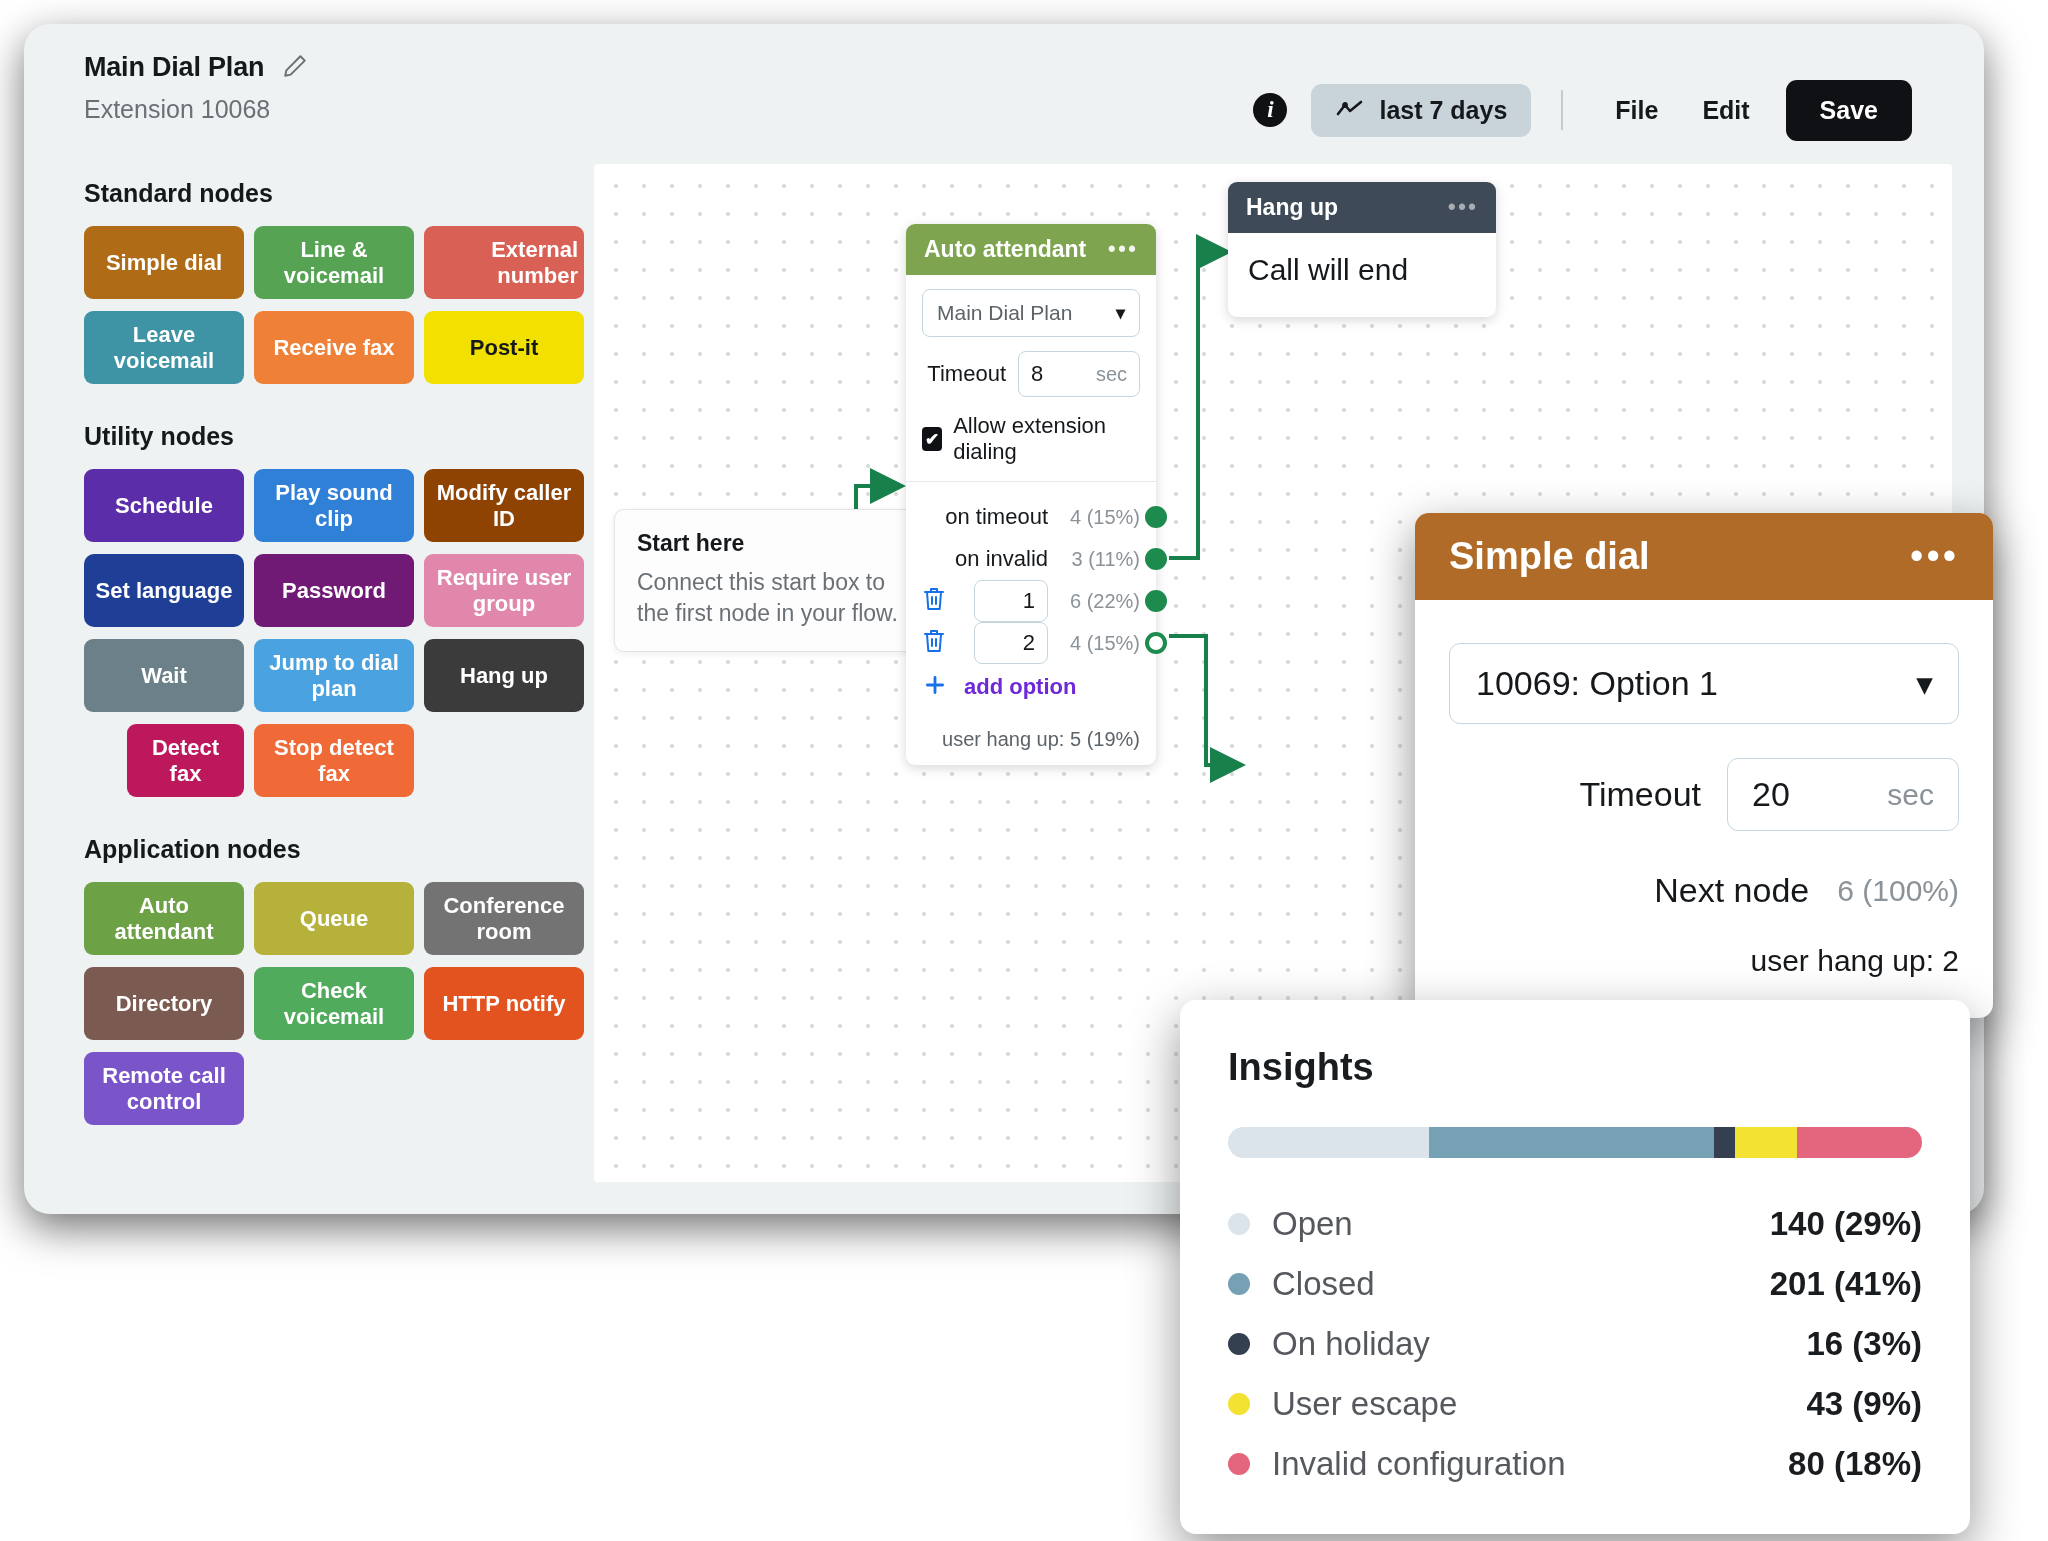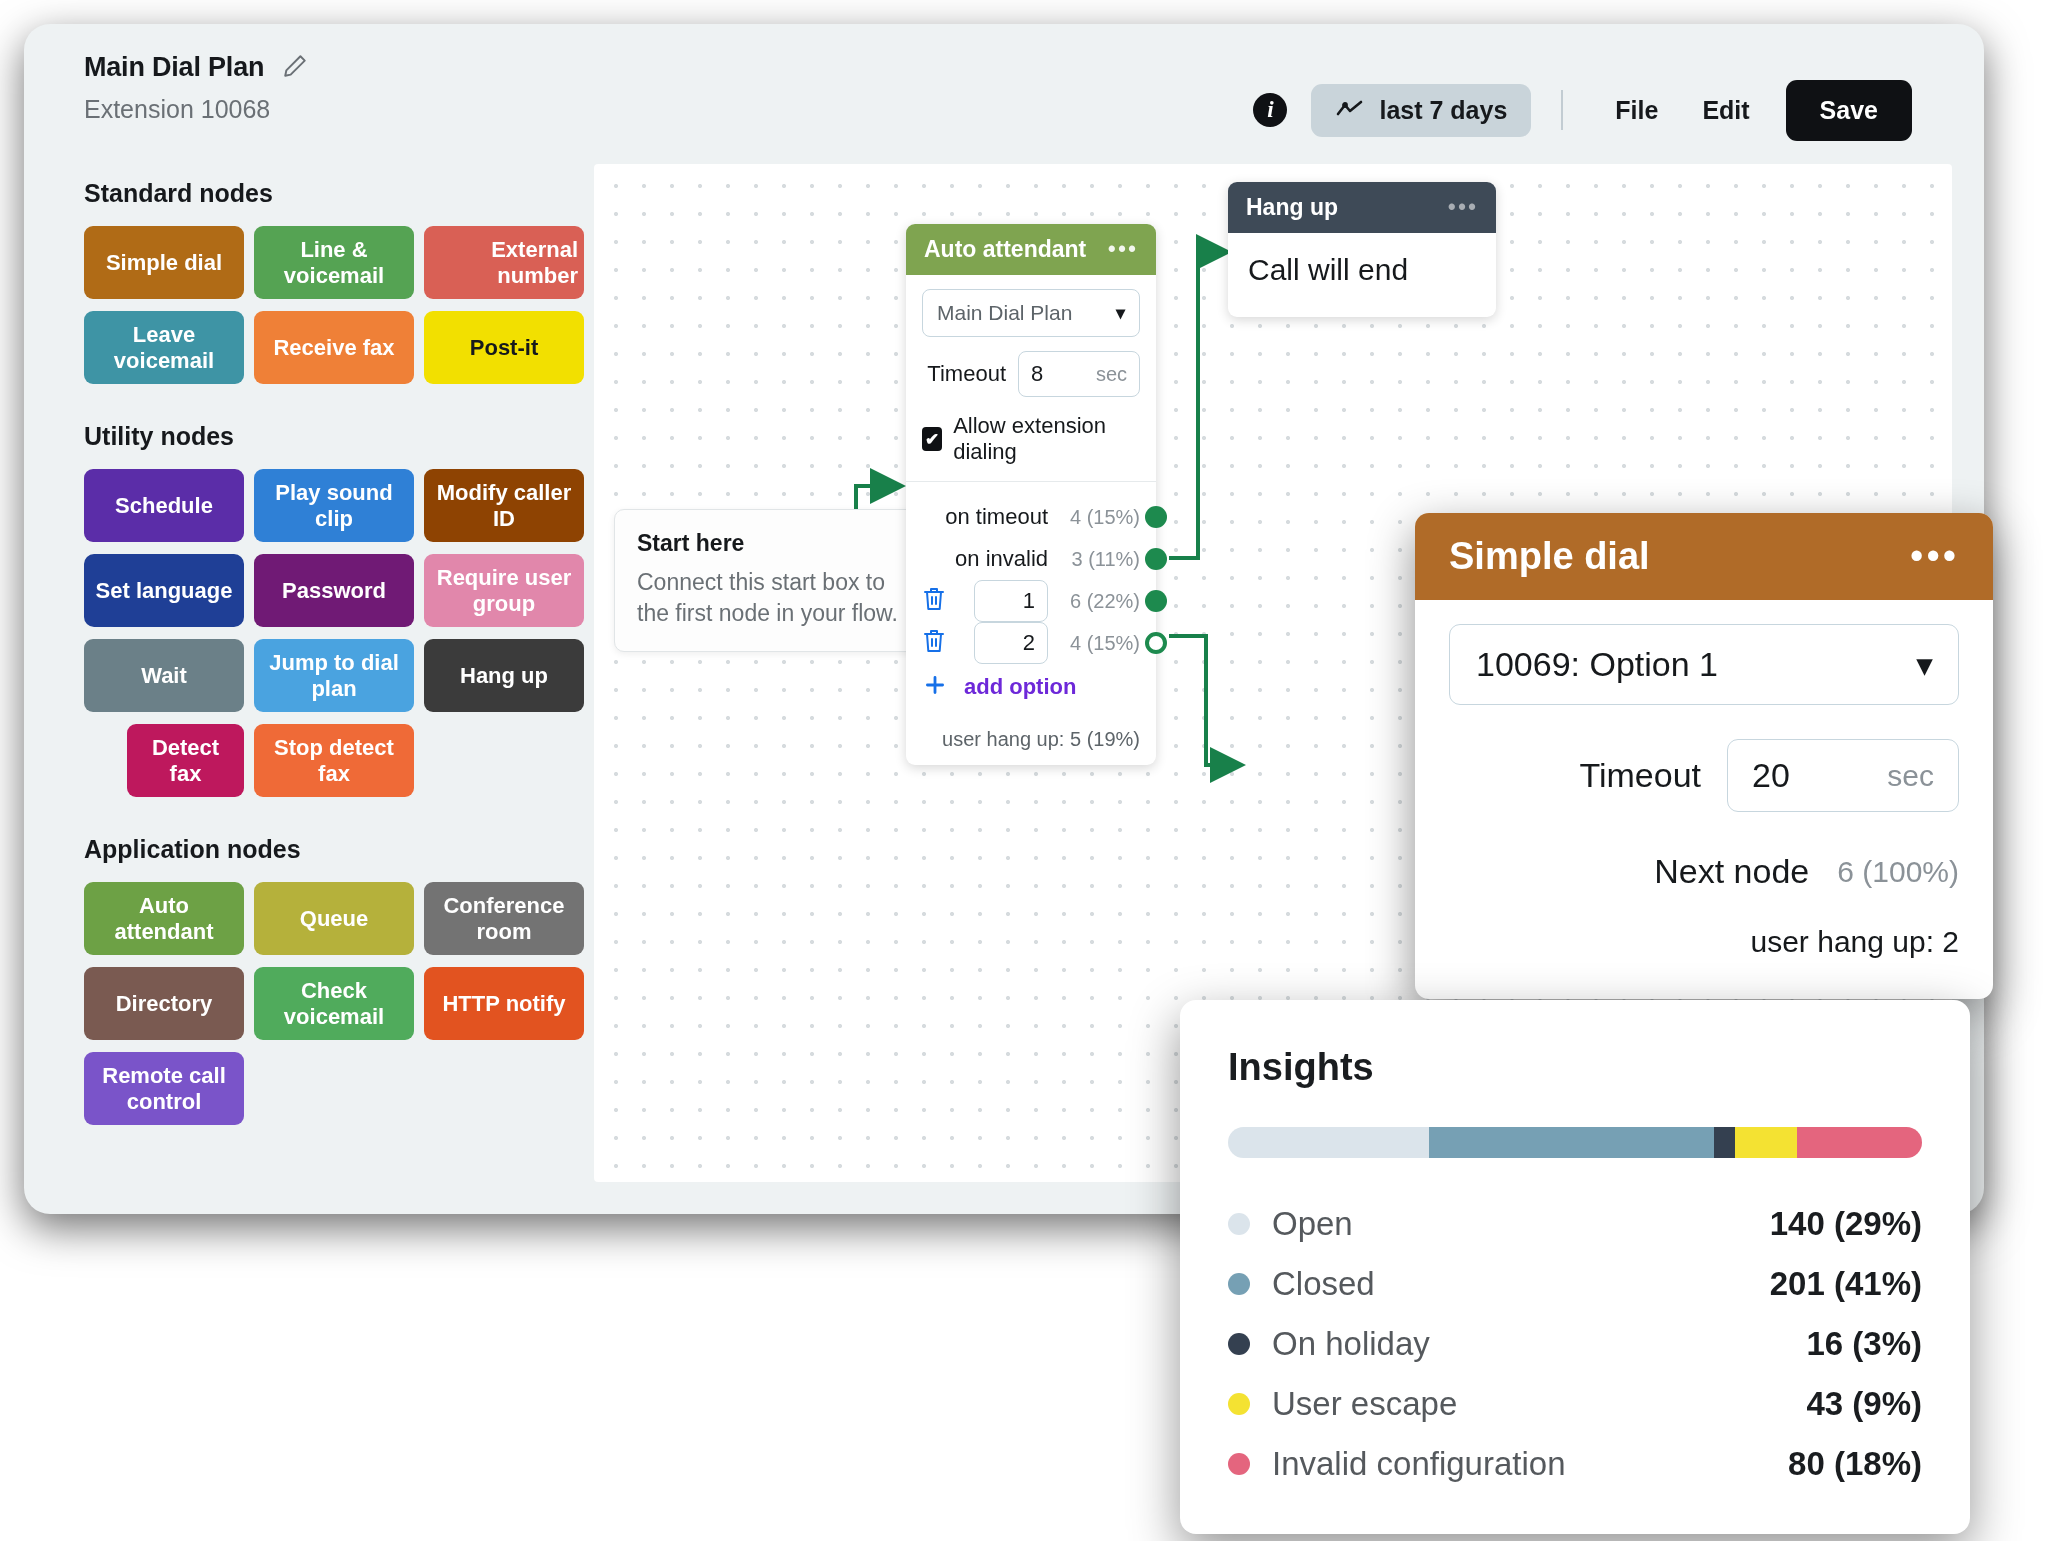--- a/index.html
+++ b/index.html
@@ -322,21 +322,21 @@
     z-index: 40;
   }
   #sd-header {
     background: #b06b28;
     color: #fff;
     display: flex; align-items: center; justify-content: space-between;
     padding: 22px 34px;
   }
   #sd-title { font-size: 38px; font-weight: bold; }
   #sd-dots { font-size: 38px; letter-spacing: 3px; line-height: .6; cursor: pointer; }
-  #sd-body { padding: 24px 34px 40px 34px; }
+  #sd-body { padding: 43px 34px 40px 34px; }
   #sd-select {
     border: 1px solid #c7d6de;
     border-radius: 11px;
     padding: 20px 26px;
     display: flex; align-items: center; justify-content: space-between;
     font-size: 34px;
     color: #16191c;
     cursor: pointer;
   }
   #sd-select .chev { font-size: 30px; }

